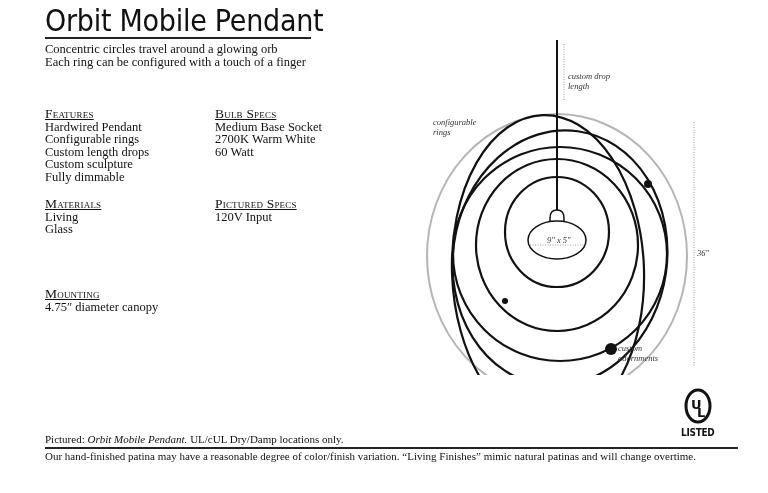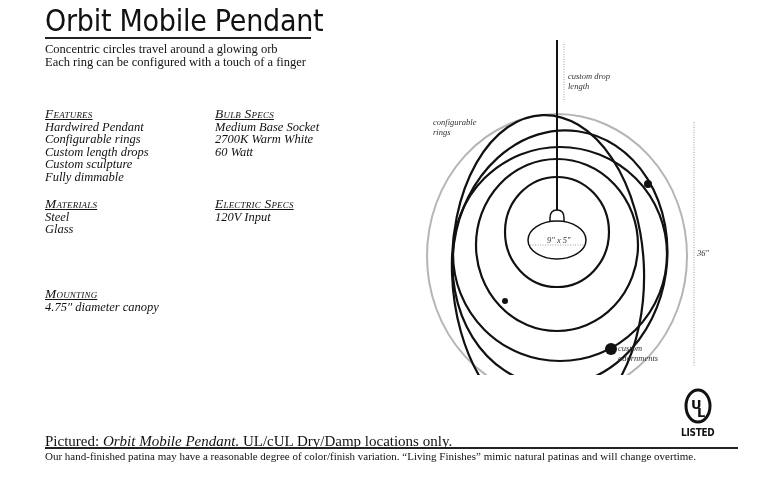--- a/index.html
+++ b/index.html
@@ -9,27 +9,27 @@
   }
   .abs { position: absolute; }
   .title {
     left: 45px; top: 4px; font-size: 30px; line-height: 34px; letter-spacing: -0.3px;
     font-family: "DejaVu Sans", sans-serif; font-weight: normal; color: #111;
     transform: scaleX(0.9); transform-origin: left top; white-space: nowrap;
   }
   .title-rule { left: 45px; top: 37px; width: 266px; height: 2px; background: #222; }
   .desc { left: 45px; top: 43px; font-size: 12.5px; line-height: 12.5px; font-family: "Liberation Serif", serif; }
   .desc div { white-space: nowrap; }
-  .section { font-family: "Liberation Serif", serif; font-size: 12.5px; line-height: 12.6px; font-style: italic; }
+  .section { font-family: "Liberation Serif", serif; font-size: 12.5px; line-height: 12.6px; }
   .section .head {
     text-decoration: underline; font-variant: small-caps; font-size: 13.5px; letter-spacing: 0.2px;
     text-underline-offset: 1px; white-space: nowrap;
   }
   .section .item { white-space: nowrap; }
-  .footer1 { left: 45px; top: 433px; font-size: 15px; font-family: "Liberation Serif", serif; white-space: nowrap; }
+  .footer1 { left: 45px; top: 433px; font-size: 11px; font-family: "Liberation Serif", serif; white-space: nowrap; }
   .footer-rule { left: 45px; top: 447px; width: 693px; height: 1.5px; background: #222; }
   .footer2 { left: 45px; top: 450px; font-size: 11px; font-family: "Liberation Serif", serif; white-space: nowrap; }
   i { font-style: italic; }
   .diagram { left: 410px; top: 30px; }
   .dlabel { font-family: "Liberation Serif", serif; font-style: italic; font-size: 8.5px; fill: #333; }
   .ul-logo { left: 678px; top: 385px; width: 40px; }
   .listed { left: 680px; top: 425px; font-family: "DejaVu Sans", sans-serif; font-weight: bold; font-size: 10.5px; letter-spacing: -0.3px; transform: scaleX(0.85); transform-origin: left top; }
 </style>
 </head>
 <body>
@@ -53,26 +53,26 @@
 
 <div class="abs section" style="left:215px; top:108px;">
   <div class="head">Bulb Specs</div>
   <div class="item">Medium Base Socket</div>
   <div class="item">2700K Warm White</div>
   <div class="item">60 Watt</div>
 </div>
 
 <div class="abs section" style="left:45px; top:198px;">
   <div class="head">Materials</div>
-  <div class="item">Steel</div>
+  <div class="item">Living</div>
   <div class="item">Glass</div>
 </div>
 
 <div class="abs section" style="left:215px; top:198px;">
-  <div class="head">Electric Specs</div>
+  <div class="head">Pictured Specs</div>
   <div class="item">120V Input</div>
 </div>
 
 <div class="abs section" style="left:45px; top:288px;">
   <div class="head">Mounting</div>
   <div class="item">4.75″ diameter canopy</div>
 </div>
 
 <svg class="abs diagram" width="320" height="345" viewBox="410 30 320 345">
 

